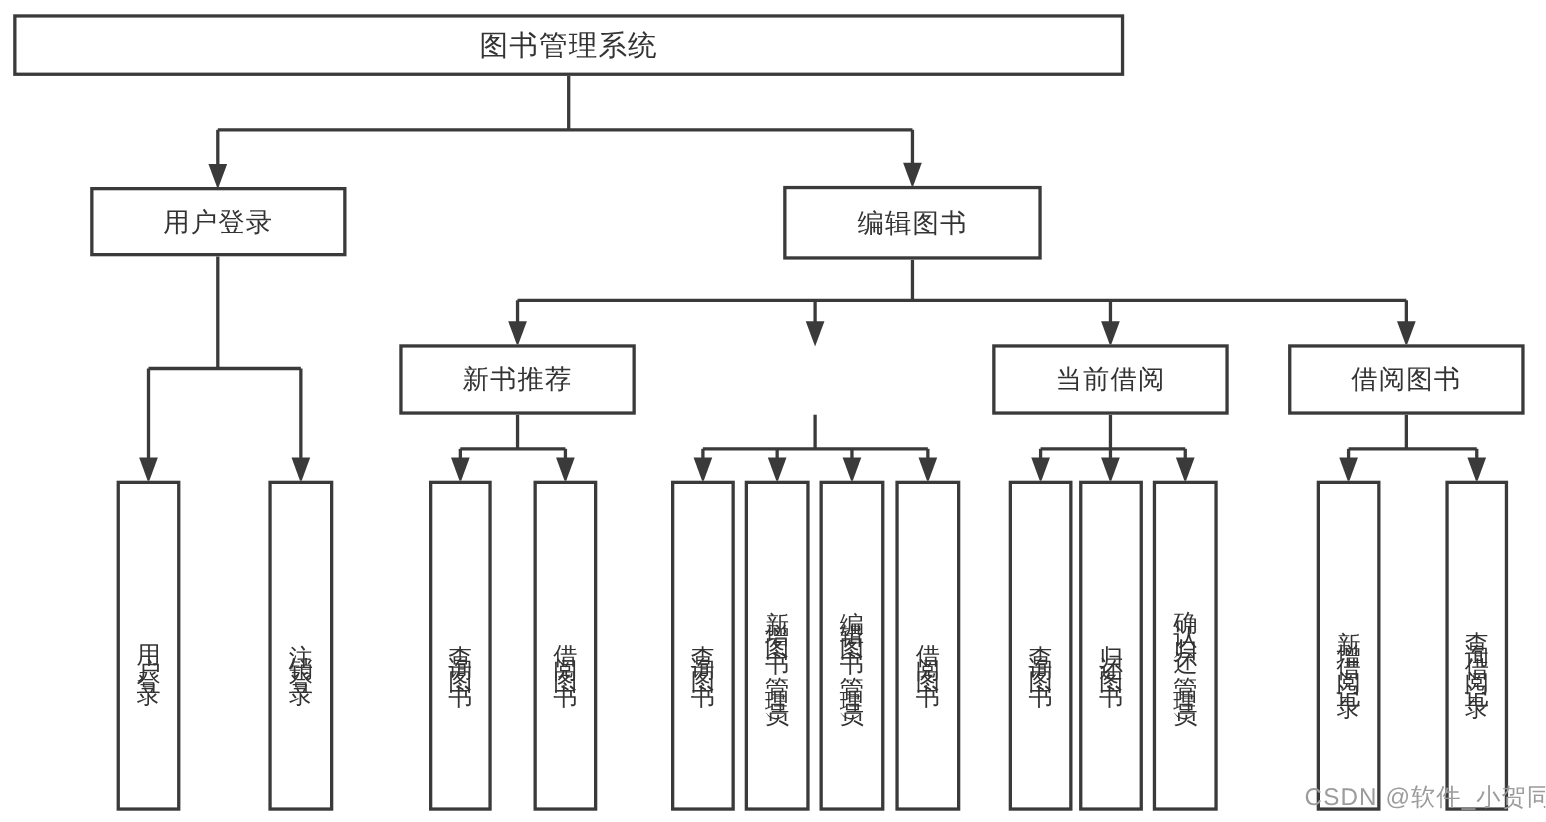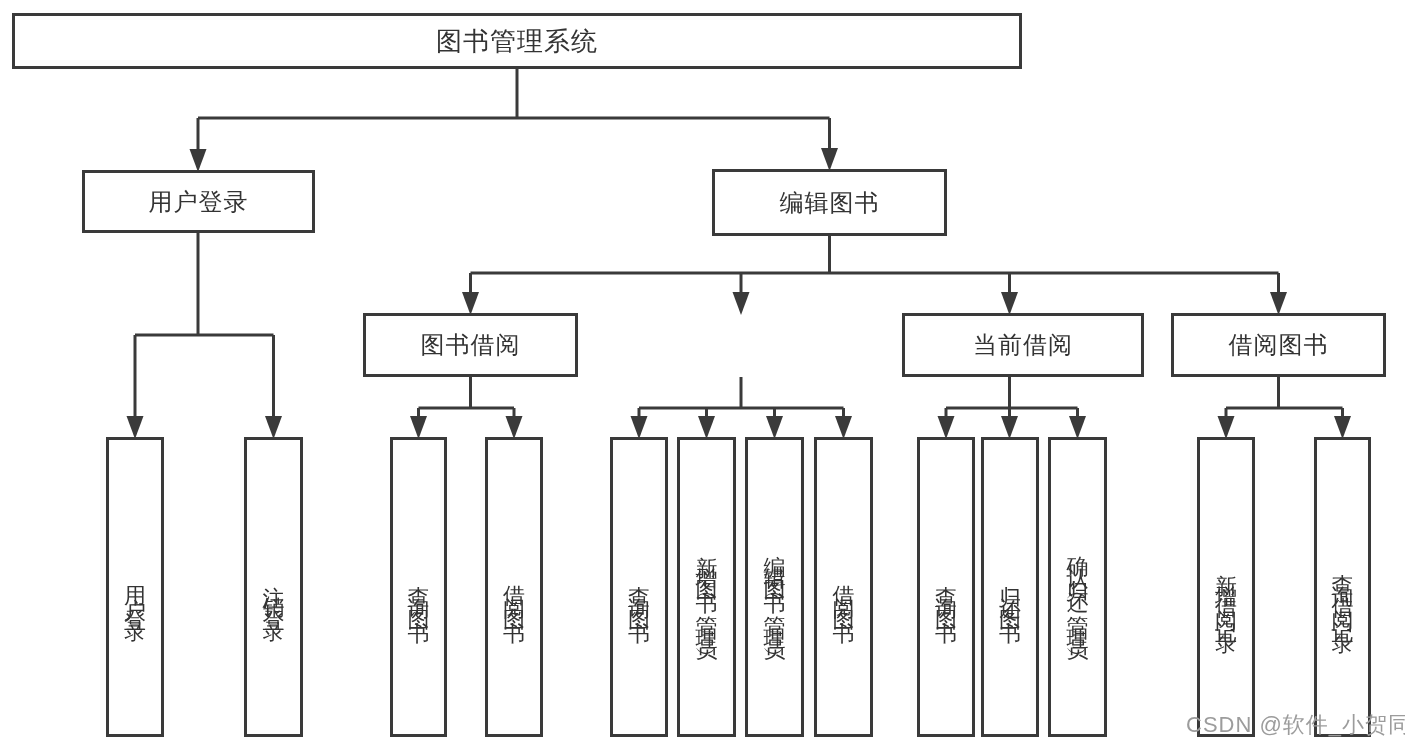--- a/index.html
+++ b/index.html
@@ -117,22 +117,22 @@
       <path d="M1217.5 416 H1234.5 L1226 439 Z"></path>
       <path d="M1334 416 H1351 L1342.5 439 Z"></path>
     </g>
   </svg>
 
   <div class="box hbox root" style="left:12px;top:13px;width:1010px;height:56px;">图书管理系统</div>
 
   <div class="box hbox" style="left:82px;top:170px;width:233px;height:63px;">用户登录</div>
   <div class="box hbox" style="left:712px;top:169px;width:235px;height:67px;">编辑图书</div>
 
-  <div class="box hbox" style="left:363px;top:313px;width:215px;height:64px;">图书借阅</div>
-  <div class="box hbox" style="left:902px;top:313px;width:242px;height:64px;">当前借阅</div>
+  <div class="box hbox" style="left:363px;top:313px;width:215px;height:64px;">新书推荐</div>
+  <div class="box hbox" style="left:902px;top:313px;width:215px;height:64px;">当前借阅</div>
   <div class="box hbox" style="left:1171px;top:313px;width:215px;height:64px;">借阅图书</div>
 
   <div class="box vbox" style="left:106px;top:437px;width:58px;height:300px;">用户登录</div>
   <div class="box vbox" style="left:244px;top:437px;width:59px;height:300px;">注销登录</div>
 
   <div class="box vbox" style="left:390px;top:437px;width:57px;height:300px;">查询图书</div>
   <div class="box vbox" style="left:485px;top:437px;width:58px;height:300px;">借阅图书</div>
 
   <div class="box vbox" style="left:610px;top:437px;width:58px;height:300px;">查询图书</div>
   <div class="box vbox" style="left:677px;top:437px;width:59px;height:300px;">新增图书（管理员）</div>

